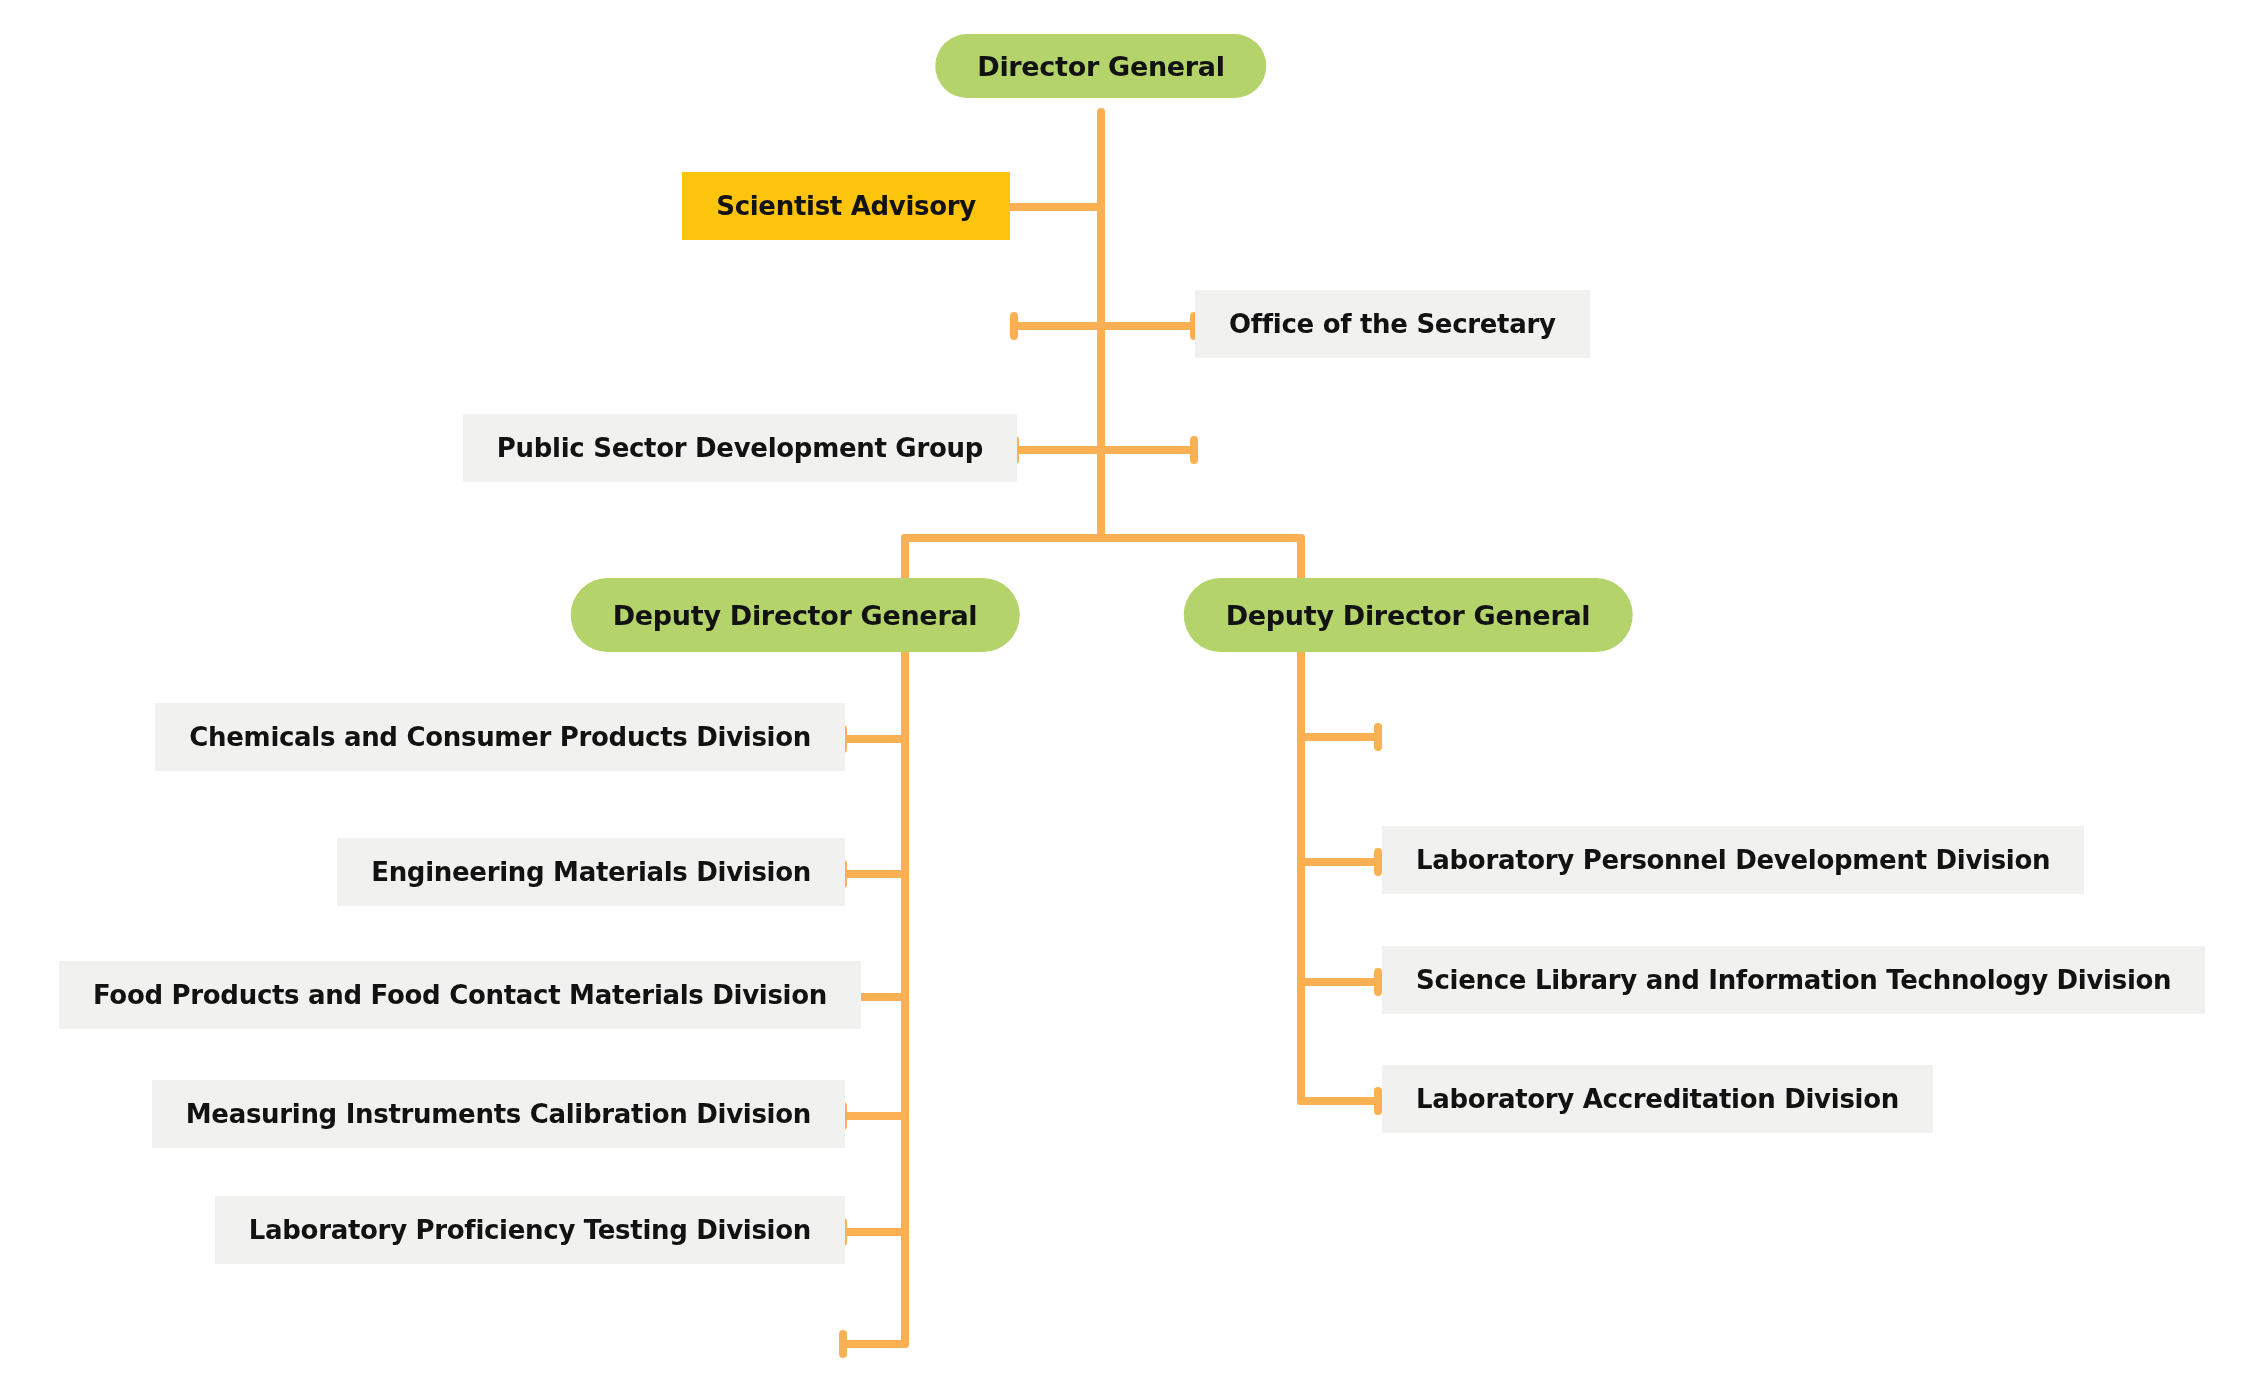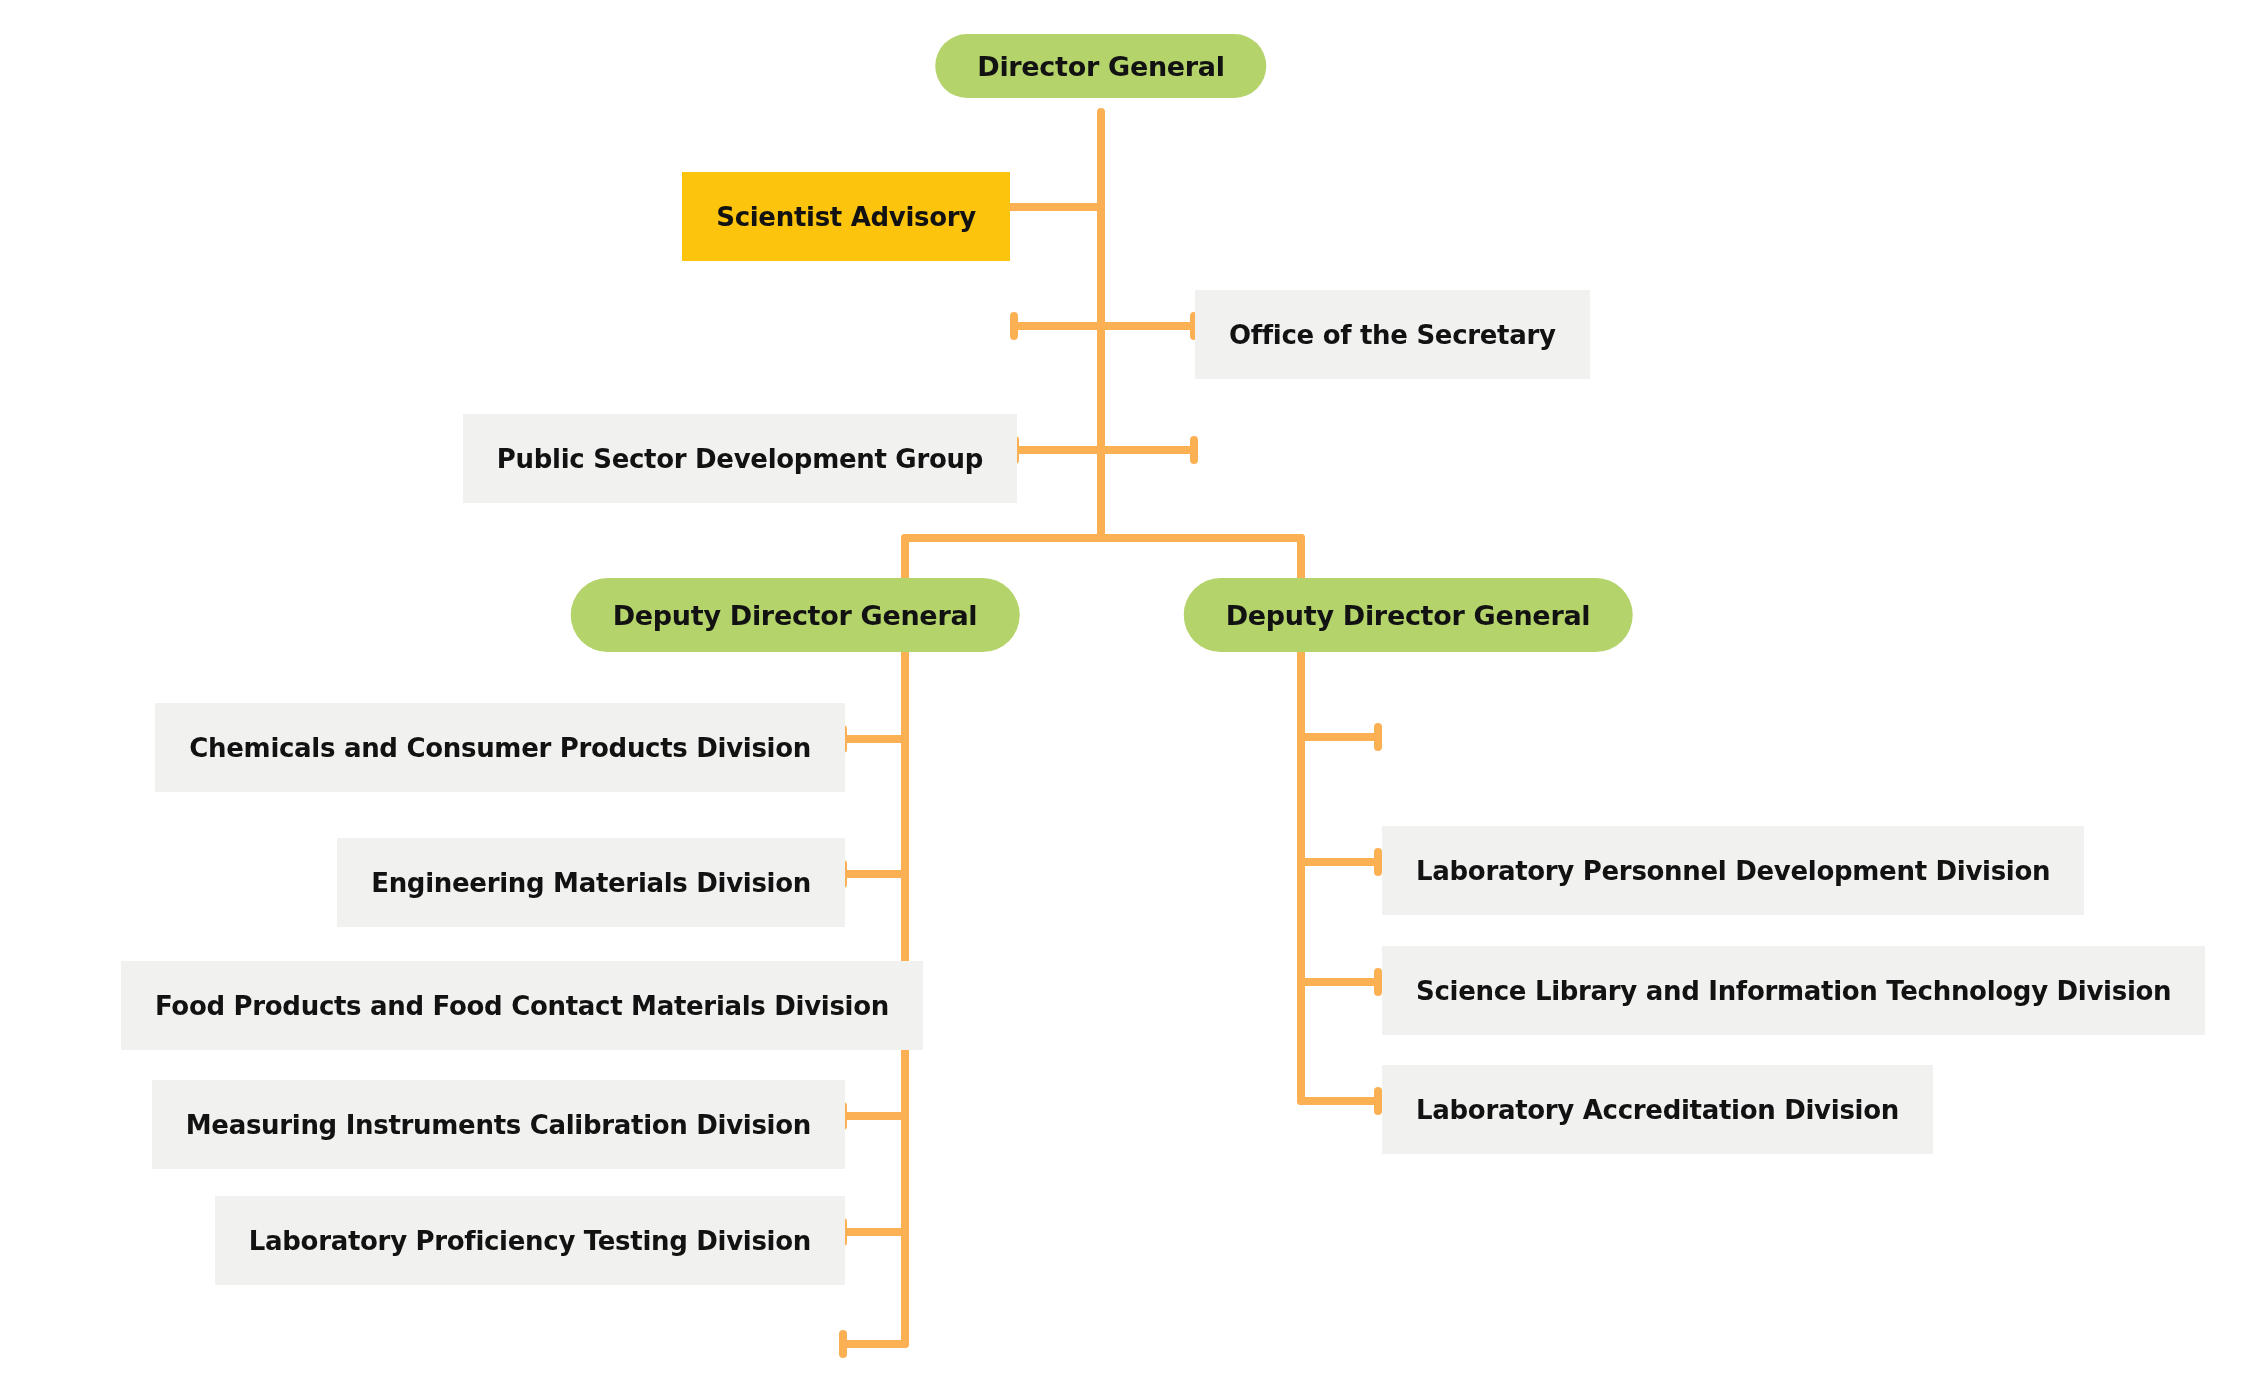--- a/index.html
+++ b/index.html
@@ -14,21 +14,21 @@
   #canvas{
     position:relative;
     width:2250px;height:1400px;
     background:var(--background);
     overflow:hidden;
     font-family:"DejaVu Sans","Liberation Sans",sans-serif;
   }
   .line{position:absolute;background:var(--connector);border-radius:4px;}
   .cap{position:absolute;width:8px;height:28px;background:var(--connector);border-radius:4px;}
   .unit{
-    position:absolute;height:89px;
+    position:absolute;height:68px;
     display:flex;align-items:center;justify-content:center;
     padding:0 34px;background:var(--unit);
     font-weight:bold;font-size:26px;letter-spacing:-0.3px;
     white-space:nowrap;color:var(--text);
   }
   .advisory{background:var(--advisory);}
   .pill{
     position:absolute;height:74px;
     display:flex;align-items:center;justify-content:center;
     padding:0 42px;background:var(--executive);border-radius:999px;
@@ -87,21 +87,21 @@
 
   <div class="unit" style="left:1195px;top:290px;">Office of the Secretary</div>
 
   <div class="unit" style="right:1233px;top:414px;">Public Sector Development Group</div>
 
   <div class="pill" style="left:795px;top:578px;">Deputy Director General</div>
   <div class="pill" style="left:1408px;top:578px;">Deputy Director General</div>
 
   <div class="unit" style="right:1405px;top:703px;">Chemicals and Consumer Products Division</div>
   <div class="unit" style="right:1405px;top:838px;">Engineering Materials Division</div>
-  <div class="unit" style="right:1327px;top:961px;margin-left:16px;">Food Products and Food Contact Materials Division</div>
+  <div class="unit" style="right:1389px;top:961px;margin-left:16px;">Food Products and Food Contact Materials Division</div>
   <div class="unit" style="right:1405px;top:1080px;">Measuring Instruments Calibration Division</div>
   <div class="unit" style="right:1405px;top:1196px;">Laboratory Proficiency Testing Division</div>
 
   <div class="unit" style="left:1382px;top:826px;">Laboratory Personnel Development Division</div>
   <div class="unit" style="left:1382px;top:946px;">Science Library and Information Technology Division</div>
   <div class="unit" style="left:1382px;top:1065px;">Laboratory Accreditation Division</div>
 
 </div>
 
 </body></html>

